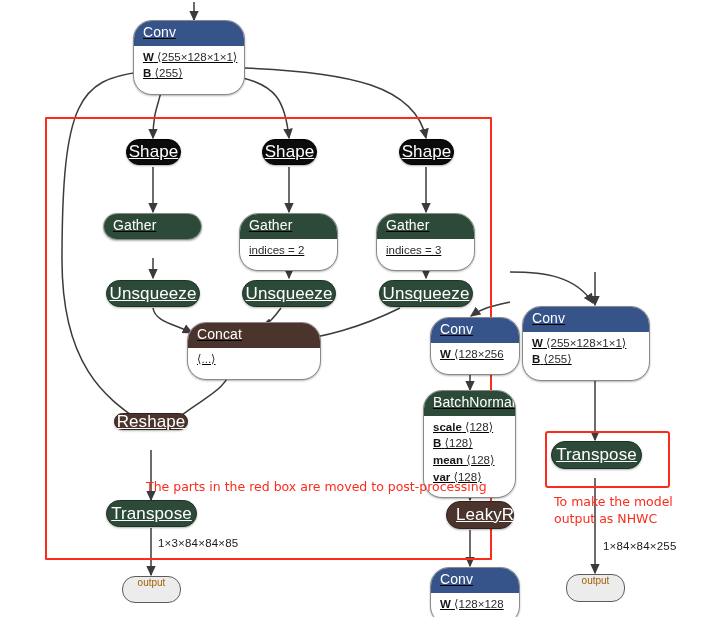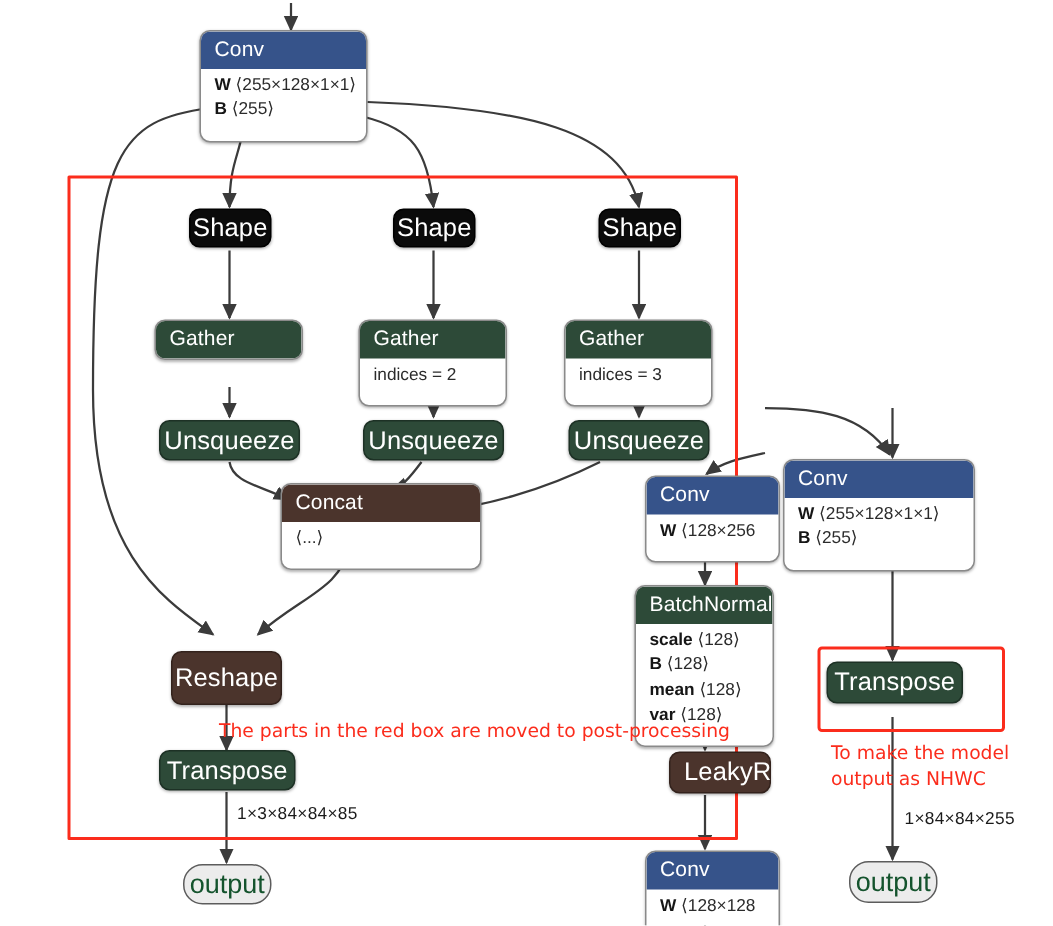--- a/index.html
+++ b/index.html
@@ -8,24 +8,25 @@
     position:relative;
     width:702px;height:617px;
     background:#ffffff;
     overflow:hidden;
   }
   svg#edges{position:absolute;left:0;top:0;width:702px;height:617px;overflow:visible;}
 
   
   .node{
     position:absolute;
-    border-radius:7px;
+    border-radius:19px;
     box-sizing:border-box;
     z-index:3;
     box-shadow:0 1px 2px rgba(0,0,0,.30);
+    text-decoration:underline;
   }
   
   .pill{
     display:flex;align-items:center;justify-content:center;
     color:#ffffff;
     font-size:17px;
     letter-spacing:.1px;
     white-space:nowrap;
     border:1px solid rgba(0,0,0,.55);
   }
@@ -61,22 +62,22 @@
   .comp .body .k{font-weight:bold;}
   .comp .body .v{color:#2b2b2b;}
   .comp .row{display:block;}
 
   
   .term{
     position:absolute;z-index:3;
     background:#ececec;
     border:1.6px solid #5c5c5c;
     border-radius:13px;
-    display:flex;align-items:center;justify-content:center;
-    font-size:18px;color:#14532d;
+    display:flex;justify-content:center;
+    font-size:10px;color:#a16207;
     box-sizing:border-box;
   }
 
   
   .redbox{
     position:absolute;
     border:2px solid #fb2c1c;
     background:transparent;
     z-index:2;
     box-sizing:border-box;
@@ -208,21 +209,21 @@
     <span>Unsqueeze</span>
   </div>
 
   <div class="node comp brown" style="left:187px;top:322px;width:134px;">
     <div class="hdr">Concat</div>
     <div class="body">
       <span class="row v">⟨...⟩</span>
     </div>
   </div>
 
-  <div class="node pill brown" style="left:114px;top:434px;width:74px;height:36px;">
+  <div class="node pill brown" style="left:114px;top:413px;width:74px;height:17px;">
     <span>Reshape</span>
   </div>
 
   <div class="node pill green" style="left:106px;top:500px;width:91px;height:27px;">
     <span>Transpose</span>
   </div>
 
   <div class="term" style="left:122px;top:576px;width:59px;height:27px;">
     <span>output</span>
   </div>

